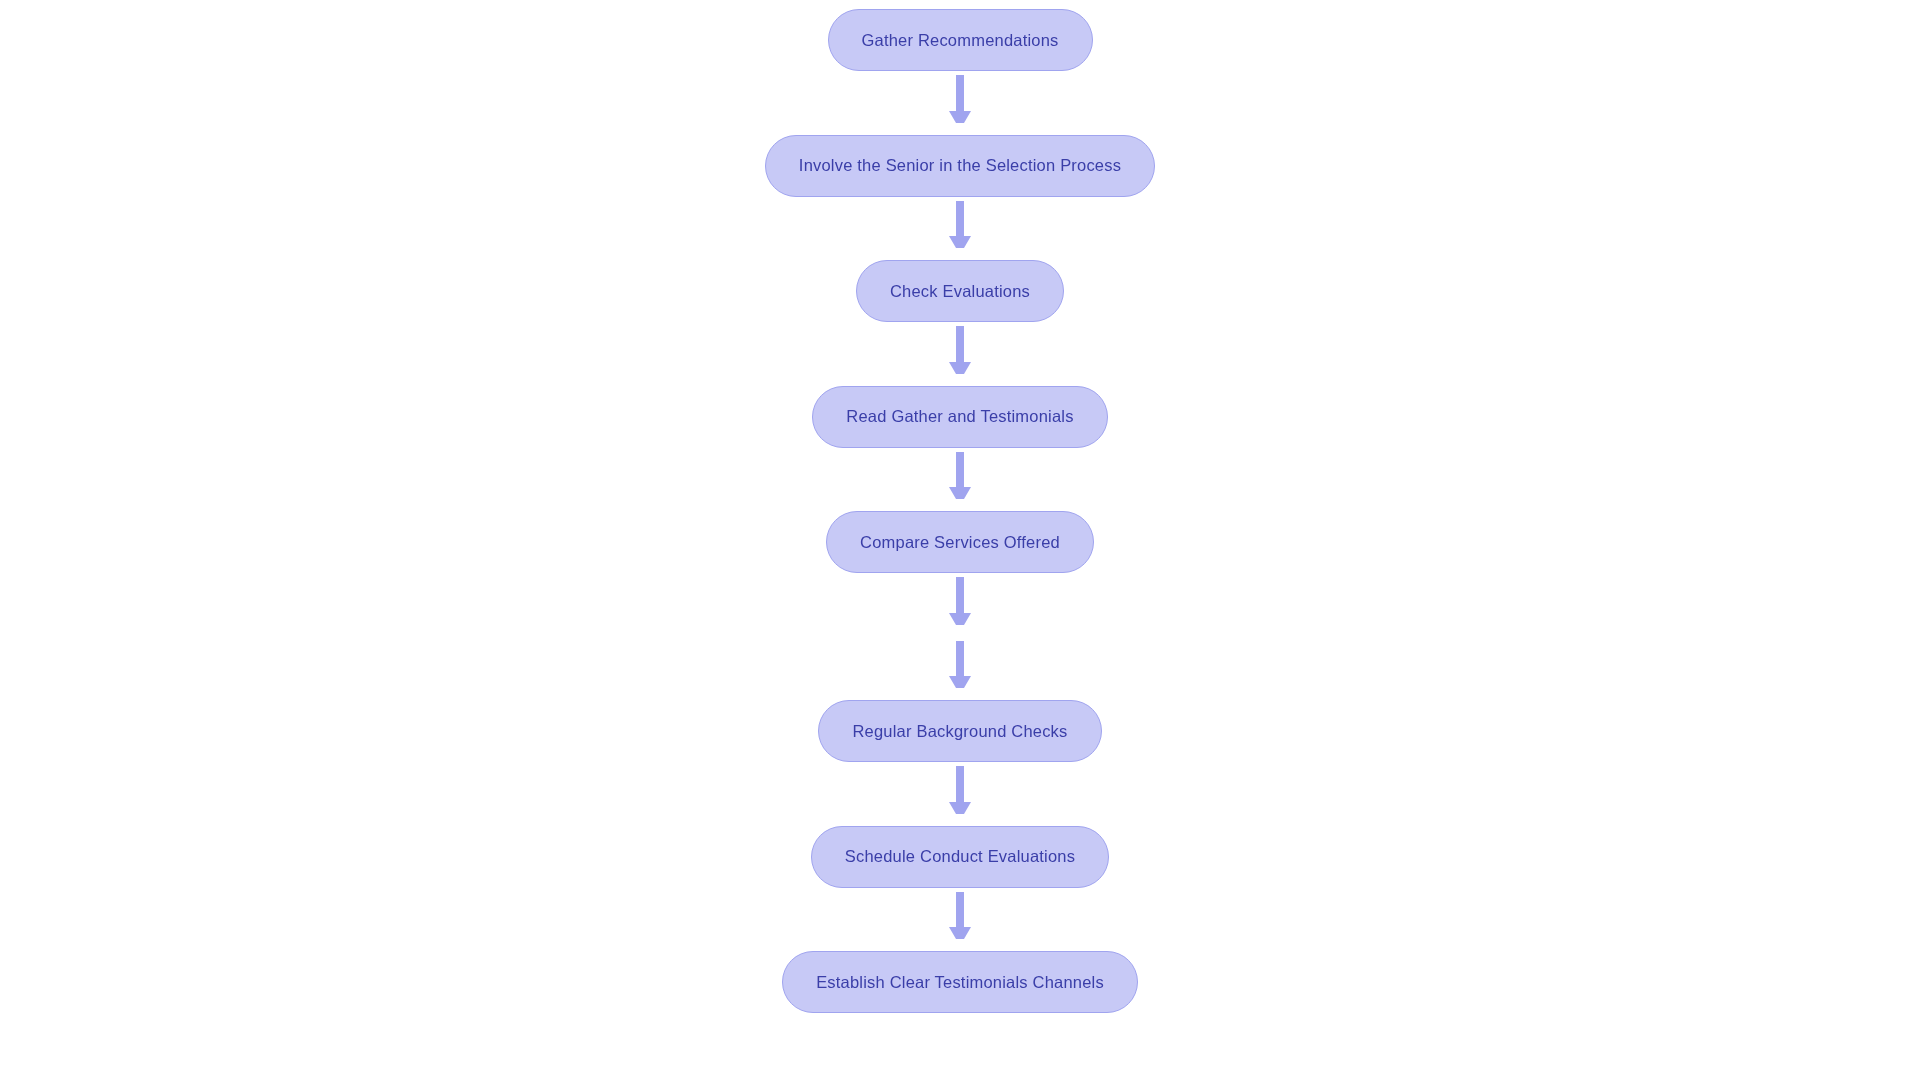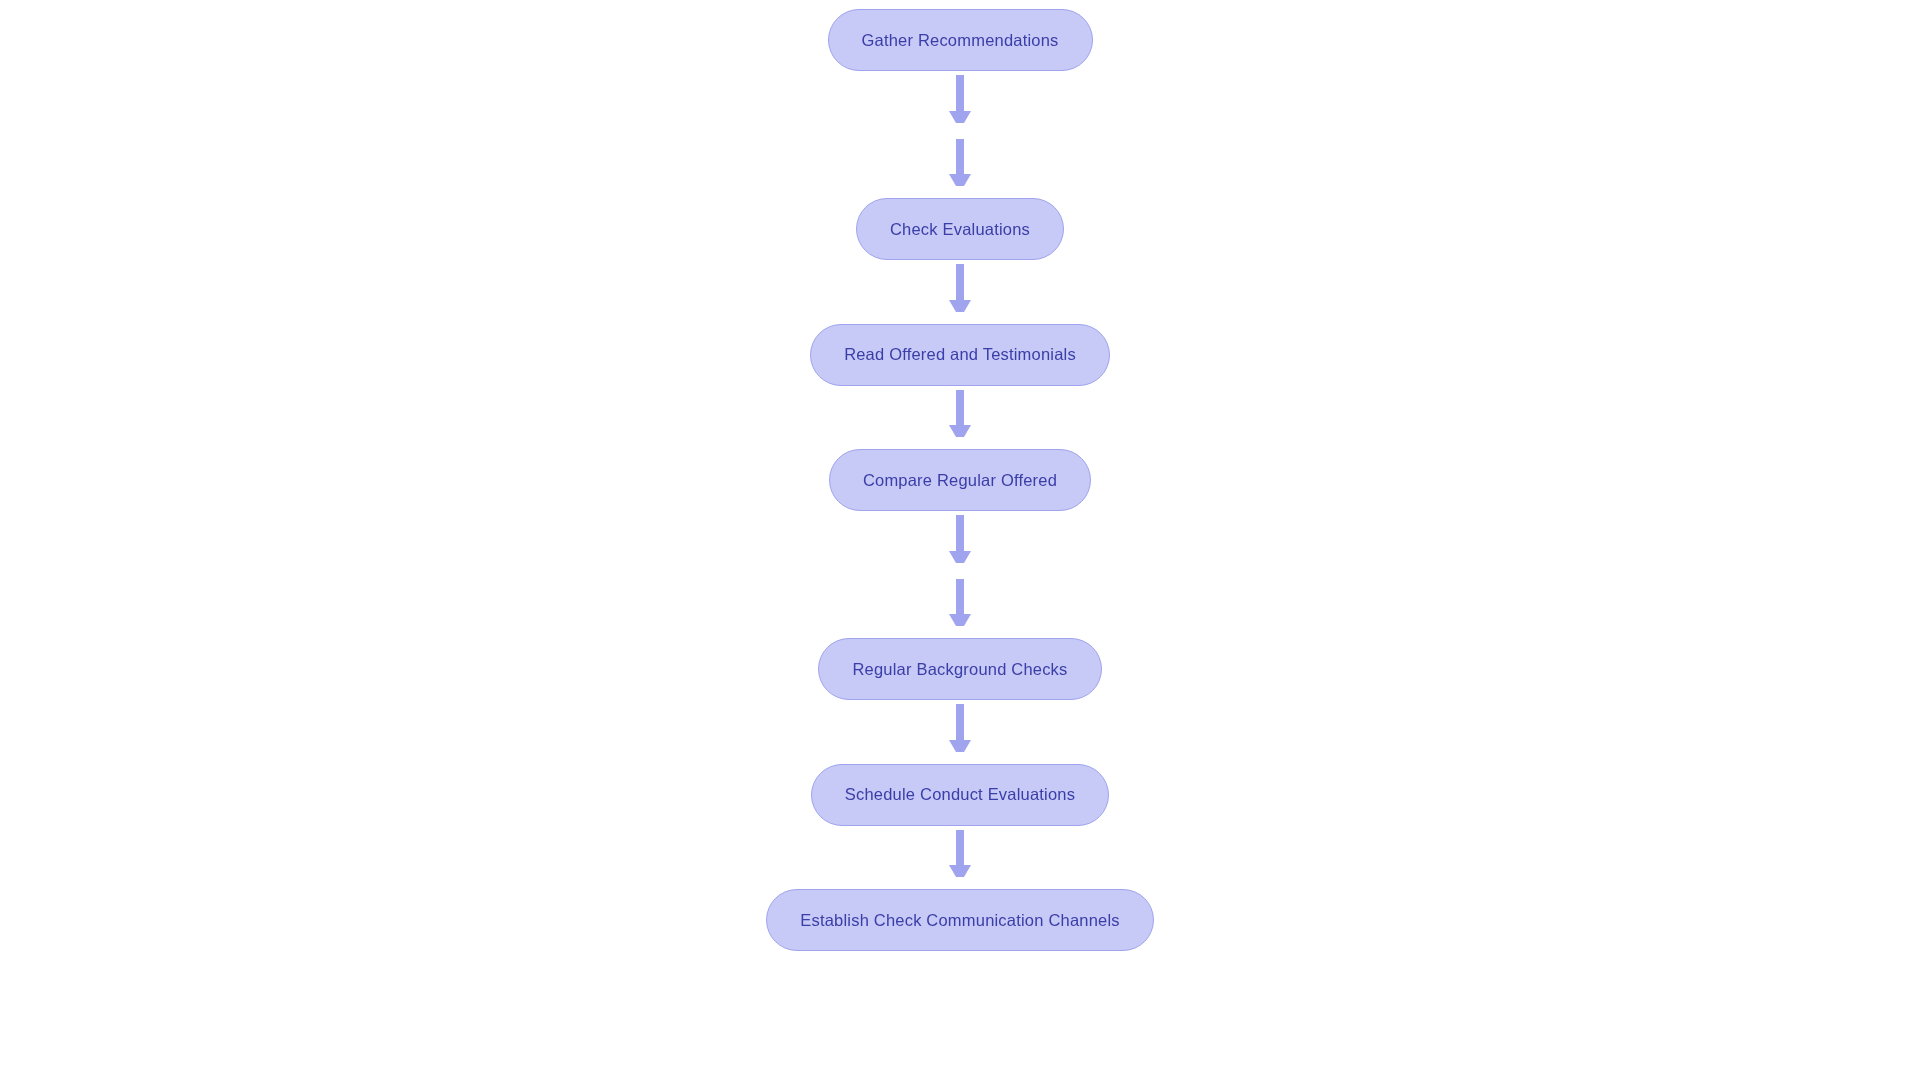--- a/index.html
+++ b/index.html
@@ -71,46 +71,49 @@
 
   <div class="node">
     <span class="node-label">Gather Recommendations</span>
   </div>
 
   <div class="arrow">
     <div class="arrow-line"></div>
     <div class="arrow-head"></div>
   </div>
 
+  <div class="node">
+    <span class="node-label">Involve the Senior in the Selection Process</span>
+  </div>
 
   <div class="arrow">
     <div class="arrow-line"></div>
     <div class="arrow-head"></div>
   </div>
 
   <div class="node">
     <span class="node-label">Check Evaluations</span>
   </div>
 
   <div class="arrow">
     <div class="arrow-line"></div>
     <div class="arrow-head"></div>
   </div>
 
   <div class="node">
-    <span class="node-label">Read Offered and Testimonials</span>
+    <span class="node-label">Read Gather and Testimonials</span>
   </div>
 
   <div class="arrow">
     <div class="arrow-line"></div>
     <div class="arrow-head"></div>
   </div>
 
   <div class="node">
-    <span class="node-label">Compare Regular Offered</span>
+    <span class="node-label">Compare Services Offered</span>
   </div>
 
   <div class="arrow">
     <div class="arrow-line"></div>
     <div class="arrow-head"></div>
   </div>
 
 
   <div class="arrow">
     <div class="arrow-line"></div>
@@ -129,16 +132,16 @@
   <div class="node">
     <span class="node-label">Schedule Conduct Evaluations</span>
   </div>
 
   <div class="arrow">
     <div class="arrow-line"></div>
     <div class="arrow-head"></div>
   </div>
 
   <div class="node">
-    <span class="node-label">Establish Check Communication Channels</span>
+    <span class="node-label">Establish Clear Testimonials Channels</span>
   </div>
 
 </div>
 
 </body></html>

